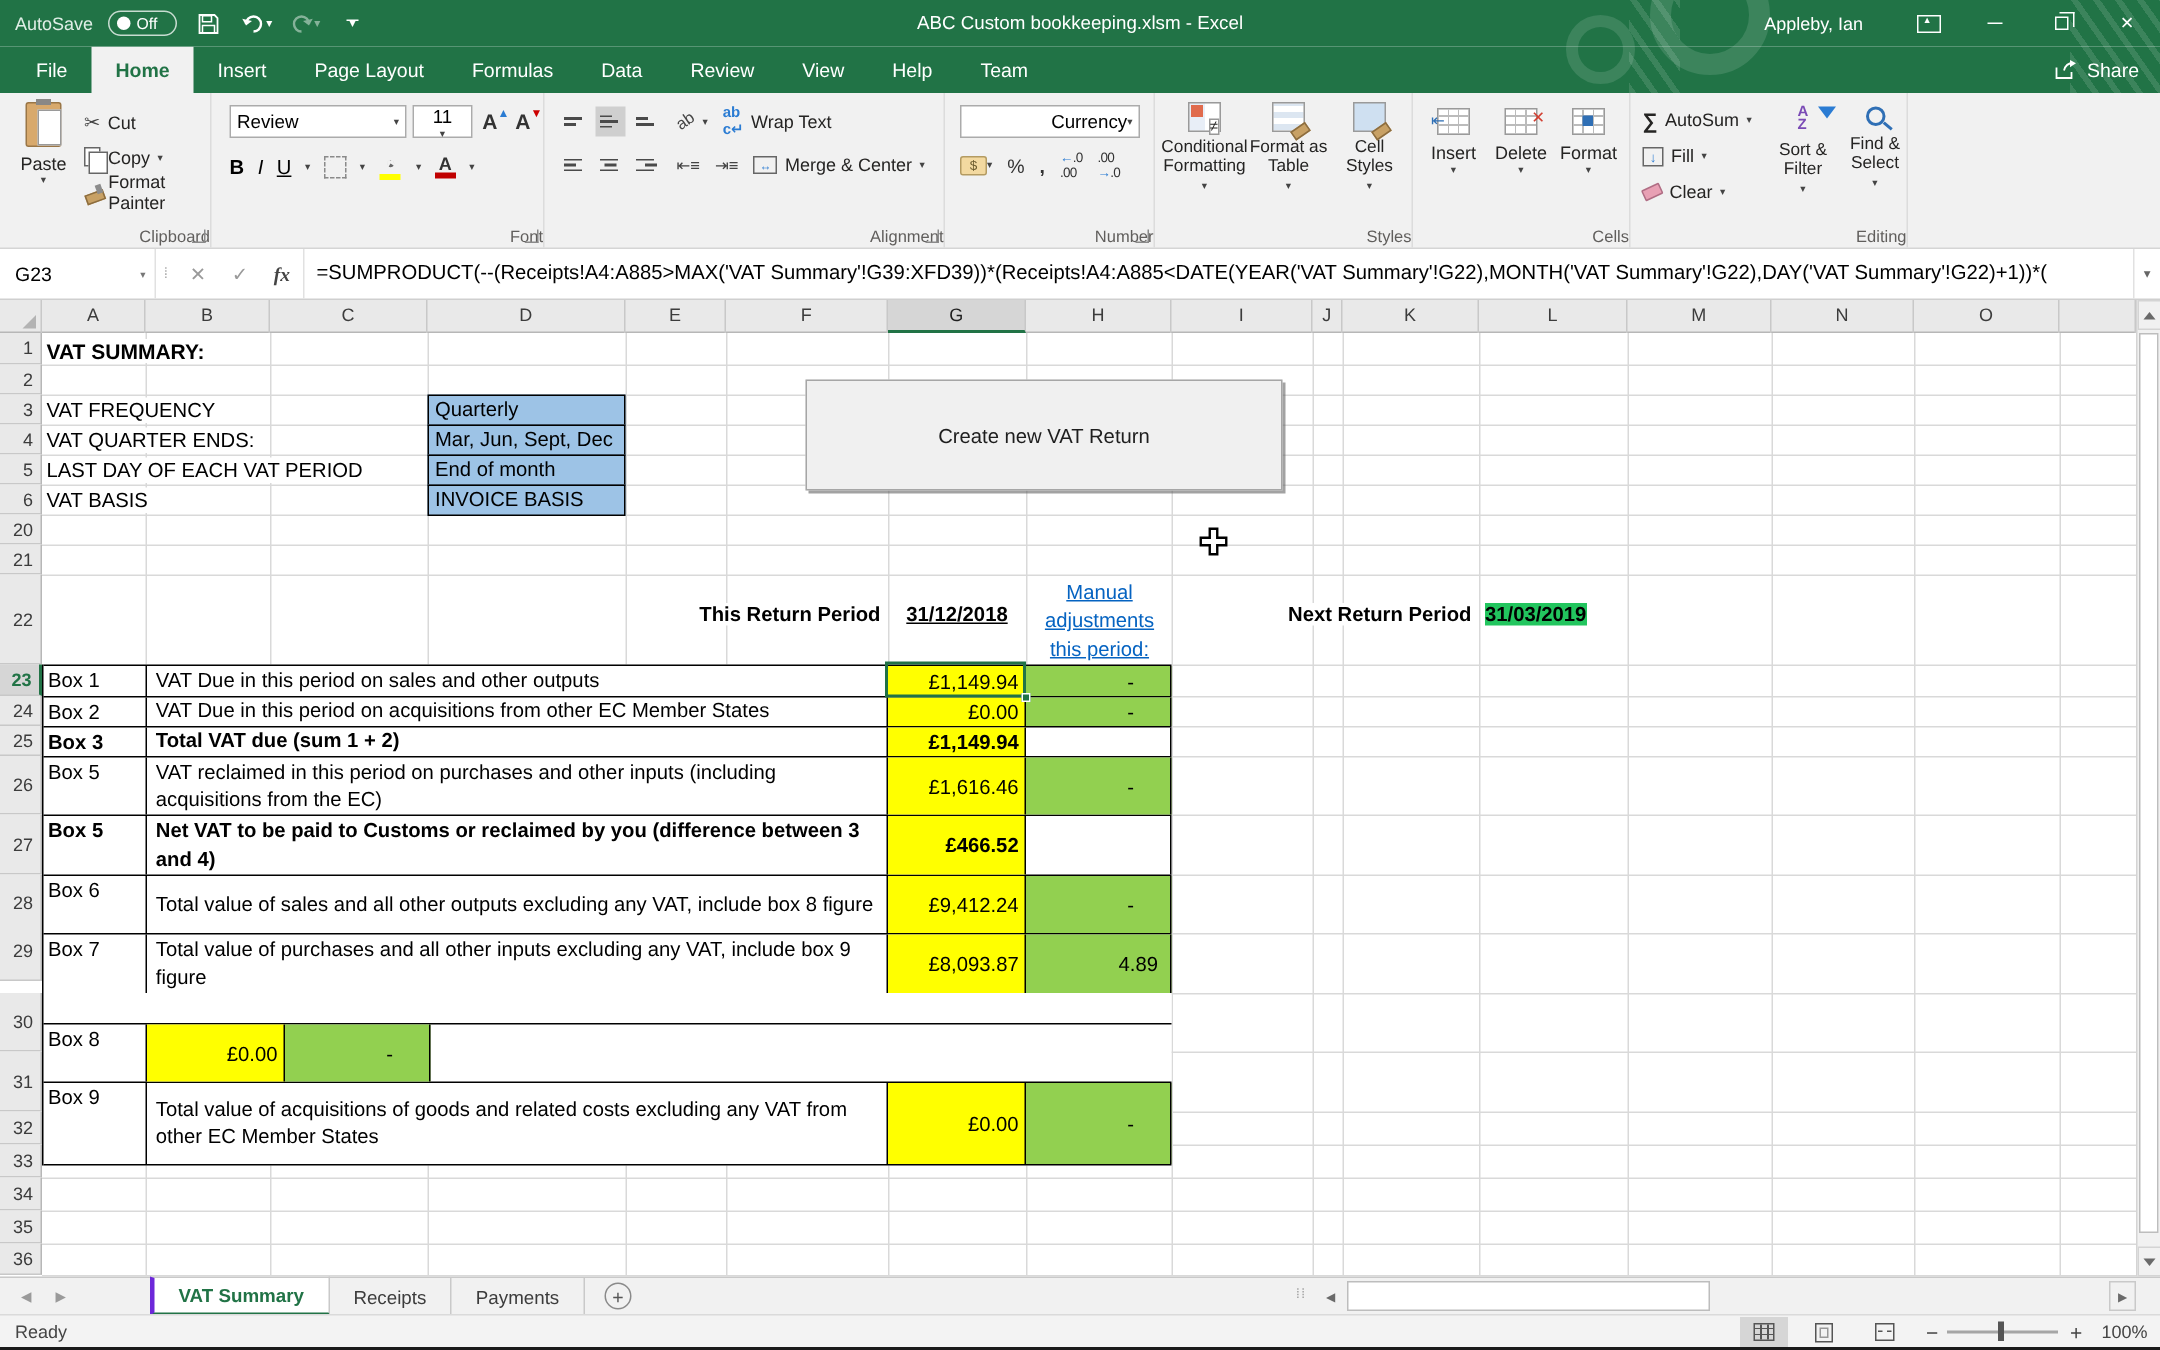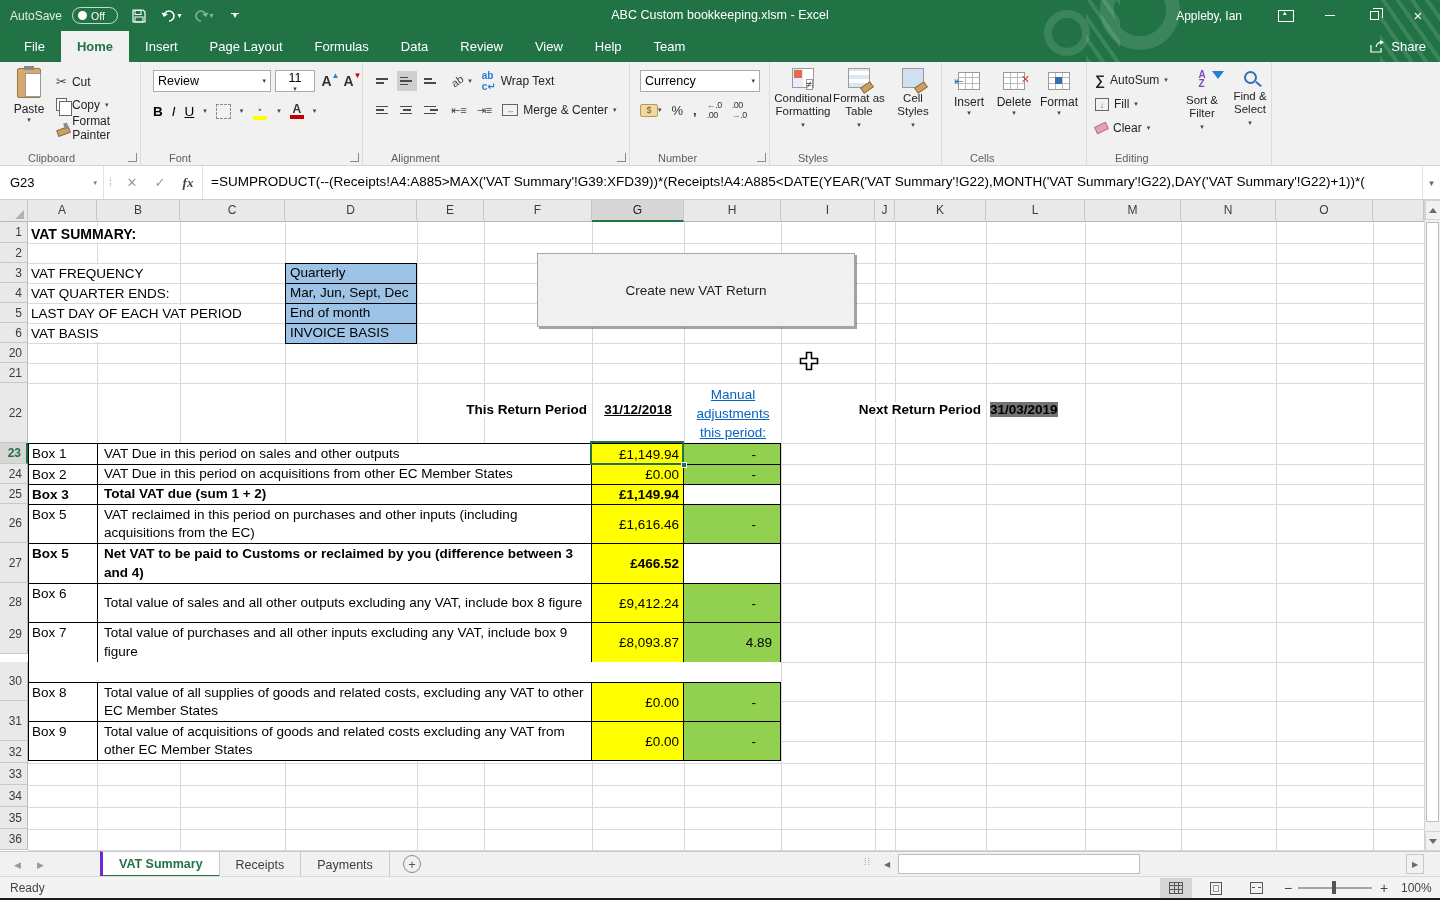--- a/index.html
+++ b/index.html
@@ -37,21 +37,21 @@
   .mtab { padding:0 16px; display:flex; align-items:center; color:#fff; font-size:13px; cursor:pointer; }
   .mtab.active { background:#f1f1f1; color:#217346; font-weight:bold; }
   #tellme { position:absolute; left:625px; top:0; height:31px; display:flex; align-items:center; gap:7px; color:#fff; font-size:13px; cursor:text; }
   .bulb { width:10px; height:10px; border:1.4px solid #fff; border-radius:50%; position:relative; }
   .bulb::after { content:""; position:absolute; left:2px; top:9px; width:3px; height:3px; border-left:1.4px solid #fff; border-right:1.4px solid #fff; }
   #share { position:absolute; right:14px; top:0; height:31px; display:flex; align-items:center; gap:6px; color:#fff; font-size:13px; cursor:pointer; }
 
   
   #ribbon { position:absolute; left:0; top:62px; width:1440px; height:104px; background:#f1f1f1; border-bottom:1px solid #d5d5d5; z-index:48; }
   .rgroup { position:absolute; top:0; height:103px; border-right:1px solid #dcdcdc; }
-  .rgroup-label { position:absolute; bottom:1px; left:0; right:0; text-align:left; font-size:11px; color:#605e5c;margin-left:28px; }
+  .rgroup-label { position:absolute; bottom:1px; left:0; right:0; text-align:right; font-size:11px; color:#605e5c; }
   .dlg { position:absolute; right:3px; bottom:3px; width:9px; height:9px; border-left:1px solid #8a8a8a; border-top:1px solid #8a8a8a; transform:rotate(180deg); cursor:pointer; }
   .rbtn { cursor:pointer; color:#252423; }
   .caret { font-size:7px; color:#444; }
   
   #g-clipboard { left:0; width:141px; }
   #paste-btn { position:absolute; left:8px; top:6px; width:42px; height:76px; display:flex; flex-direction:column; align-items:center; font-size:12px; }
   .clipboard-ic { width:24px; height:30px; background:#d8a96c; border:1px solid #9a7646; border-radius:2px; position:relative; margin-bottom:4px; }
   .clipboard-ic::before { content:""; position:absolute; left:6px; top:-3px; width:10px; height:4px; background:#8a8886; }
   .clipboard-ic::after { content:""; position:absolute; left:7px; top:4px; width:14px; height:22px; background:#fff; border:1px solid #9a9a9a; }
   .smallrow { position:absolute; left:56px; display:flex; align-items:center; gap:5px; font-size:12px; height:19px; }
@@ -87,21 +87,21 @@
   #align-r1 { position:absolute; left:10px; top:8px; display:flex; align-items:center; gap:10px; }
   #align-r2 { position:absolute; left:10px; top:38px; display:flex; align-items:center; gap:10px; }
   .ribbon-minilabel { font-size:12px; display:flex; align-items:center; gap:5px; }
   .ic-wrap { font-size:10px; color:#2b7cd3; font-weight:bold; }
   .ic-merge { width:16px; height:12px; border:1px solid #666; display:flex; align-items:center; justify-content:center; }
   .ic-merge::before { content:"↔"; font-size:8px; color:#2b7cd3; }
   .ic-orient { font-size:11px; color:#444; transform:rotate(-35deg); display:inline-block; }
   .ic-indent { font-size:11px; color:#444; }
   
   #g-number { left:630px; width:140px; }
-  #numfmt { position:absolute; left:10px; top:8px; width:120px; }
+  #numfmt { position:absolute; left:10px; top:8px; width:120px;justify-content:flex-end; }
   #num-r2 { position:absolute; left:10px; top:38px; display:flex; align-items:center; gap:10px; font-size:13px; color:#333; }
   .ic-acct { width:18px; height:13px; background:#f3d9a0; border:1px solid #b49b62; border-radius:2px; font-size:9px; display:flex; align-items:center; justify-content:center; color:#6b5b2e; }
   .ic-dec { font-size:9px; letter-spacing:-.5px; color:#333; }
   .ic-dec b { color:#2b7cd3; }
   
   #g-styles { left:770px; width:172px; }
   .bigbtn { position:absolute; top:6px; width:54px; height:78px; display:flex; flex-direction:column; align-items:center; text-align:center; font-size:11.5px; line-height:13px; color:#252423; }
   .bigbtn .ic { margin-bottom:4px; }
   .ic-condfmt { width:22px; height:20px; background:linear-gradient(90deg,#e8eef7 50%,#fff 50%); border:1px solid #9a9a9a; position:relative; }
   .ic-condfmt::before { content:""; position:absolute; left:1px; top:1px; width:8px; height:8px; background:#e06b4d; }
@@ -159,21 +159,21 @@
   .whitebg { background:#fff; }
   #cell-title { left:31px; top:26px; font-weight:bold; font-size:14px; padding-right:6px; }
   .set-label { left:31px; padding:1px 6px 1px 0; background:#fff; white-space:nowrap; }
   .set-val { left:285px; width:132px; height:21px; background:#9dc3e6; border:1px solid #000; padding:1px 0 0 4px; white-space:nowrap; }
   #macro-btn { left:537px; top:53px; width:318px; height:74px; background:#f0f0f0; border:1px solid #a6a6a6; box-shadow:2px 2px 0 rgba(100,100,100,.6); display:flex; align-items:center; justify-content:center; font-size:13.5px; color:#1e1e1e; cursor:pointer; z-index:4; }
   .p-label { font-weight:bold; white-space:nowrap; background:#fff; padding:0 3px; top:202px; }
   #p-this { right:850px; }
   #p-thisdate { left:592px; width:92px; text-align:center; font-weight:bold; text-decoration:underline; top:202px; }
   #p-manual { left:686px; width:94px; top:185px; text-align:center; color:#0563c1; text-decoration:underline; line-height:19px; font-size:13.5px; }
   #p-next { right:456px; }
-  #p-nextdate { left:990px; font-weight:bold; white-space:nowrap; background:#737373; top:202px; }
+  #p-nextdate { left:990px; font-weight:bold; white-space:nowrap; background:#22c55e; top:202px; }
   
   #vat-table { position:absolute; left:28px; top:243px; width:753px; border-left:1px solid #000; z-index:3; background:#fff; }
   .vrow { display:flex; border-top:1px solid #000; }
   .vrow:last-child { border-bottom:1px solid #000; }
   .vc { border-right:1px solid #000; font-size:13.5px; }
   .vc.box { width:69px; padding:2px 0 0 3px; }
   .vc.desc { width:495px; padding:1px 4px 1px 6px; display:flex; align-items:center; line-height:18.5px; }
   .vc.val { width:92px; background:#ffff00; display:flex; align-items:center; justify-content:flex-end; padding-right:4px; }
   .vc.adj { width:97px; display:flex; align-items:center; justify-content:flex-end; padding-right:8px; }
   .vc.adj.green { background:#92d050; }
@@ -658,25 +658,24 @@
           <div class="vc adj green dash">-</div>
         </div>
         <div class="vrow" style="height: 40px;">
           <div class="vc box">Box 7</div>
           <div class="vc desc">Total value of purchases and all other inputs excluding any VAT, include box 9 figure</div>
           <div class="vc val">£8,093.87</div>
           <div class="vc adj green">4.89</div>
         </div>
         <div class="vrow" style="height: 39px; margin-top: 20px;">
           <div class="vc box">Box 8</div>
-          <div class="vc desc">Total value of all supplies of goods and related costs, excluding any VAT to other EC Member States</div>
           <div class="vc val">£0.00</div>
           <div class="vc adj green dash">-</div>
         </div>
-        <div class="vrow" style="height: 40px;">
+        <div class="vrow" style="height: 56px;">
           <div class="vc box">Box 9</div>
           <div class="vc desc">Total value of acquisitions of goods and related costs excluding any VAT from other EC Member States</div>
           <div class="vc val">£0.00</div>
           <div class="vc adj green dash">-</div>
         </div>
       </div>
     <div id="sel-outline"></div>
     <div id="sel-handle"></div>
     <svg id="cell-cursor" width="20" height="20" viewBox="0 0 20 20">
         <path d="M7.5 1.5 h5 v6 h6 v5 h-6 v6 h-5 v-6 h-6 v-5 h6 z" fill="#fff" stroke="#000" stroke-width="1.6"></path>

